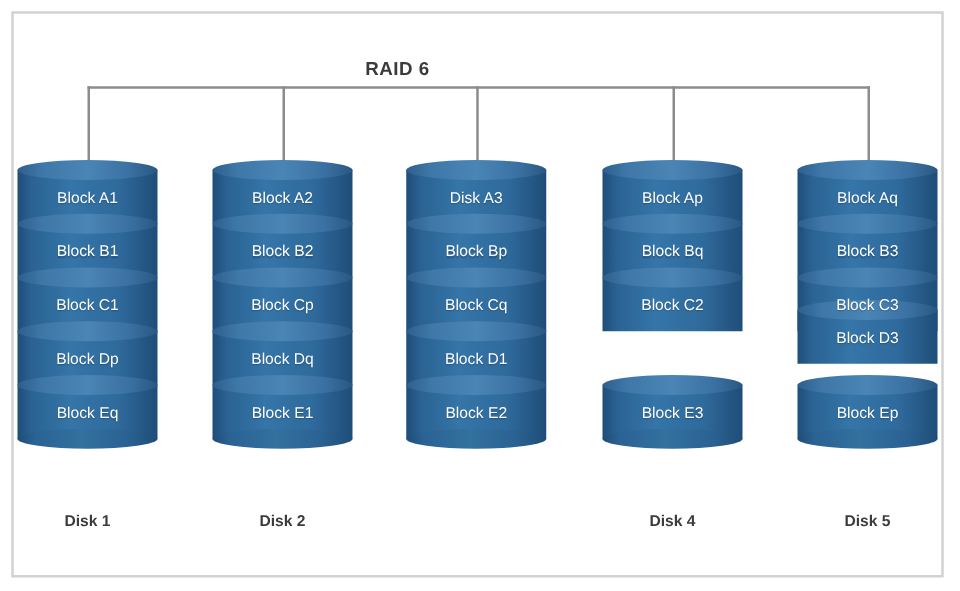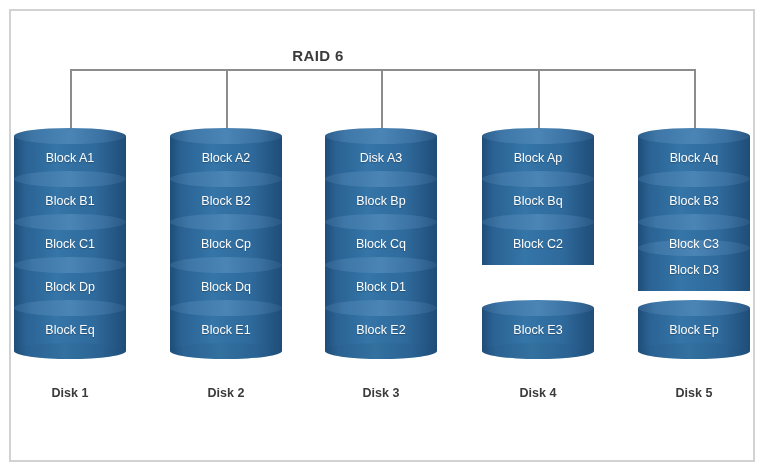--- a/index.html
+++ b/index.html
@@ -135,21 +135,21 @@
     justify-content: center;
     color: #ffffff;
     font-size: 12.5px;
     font-weight: normal;
     z-index: 3;
     text-shadow: 0 1px 1px rgba(0,0,0,0.25);
   }
 
   .disk-label {
     position: absolute;
-    top: 386px;
+    top: 410px;
     width: 112px;
     text-align: center;
     font-size: 12.5px;
     font-weight: bold;
     color: #3b3b3b;
   }
 </style>
 </head>
 <body>
 
@@ -239,21 +239,20 @@
         <div class="cap"></div>
         <div class="band-label">Block D1</div>
       </div>
       <div class="band" style="top:180px;">
         <div class="cap"></div>
         <div class="bottom-cap"></div>
         <div class="band-label">Block E2</div>
       </div>
     </div>
   </div>
-  <div class="disk-label" style="left:325px;">Disk 3</div>
 
   <div class="disk" style="left:482px;">
     <div class="stack">
       <div class="band" style="top:8px;">
         <div class="cap"></div>
         <div class="band-label">Block Ap</div>
       </div>
       <div class="band" style="top:51px;">
         <div class="cap"></div>
         <div class="band-label">Block Bq</div>

